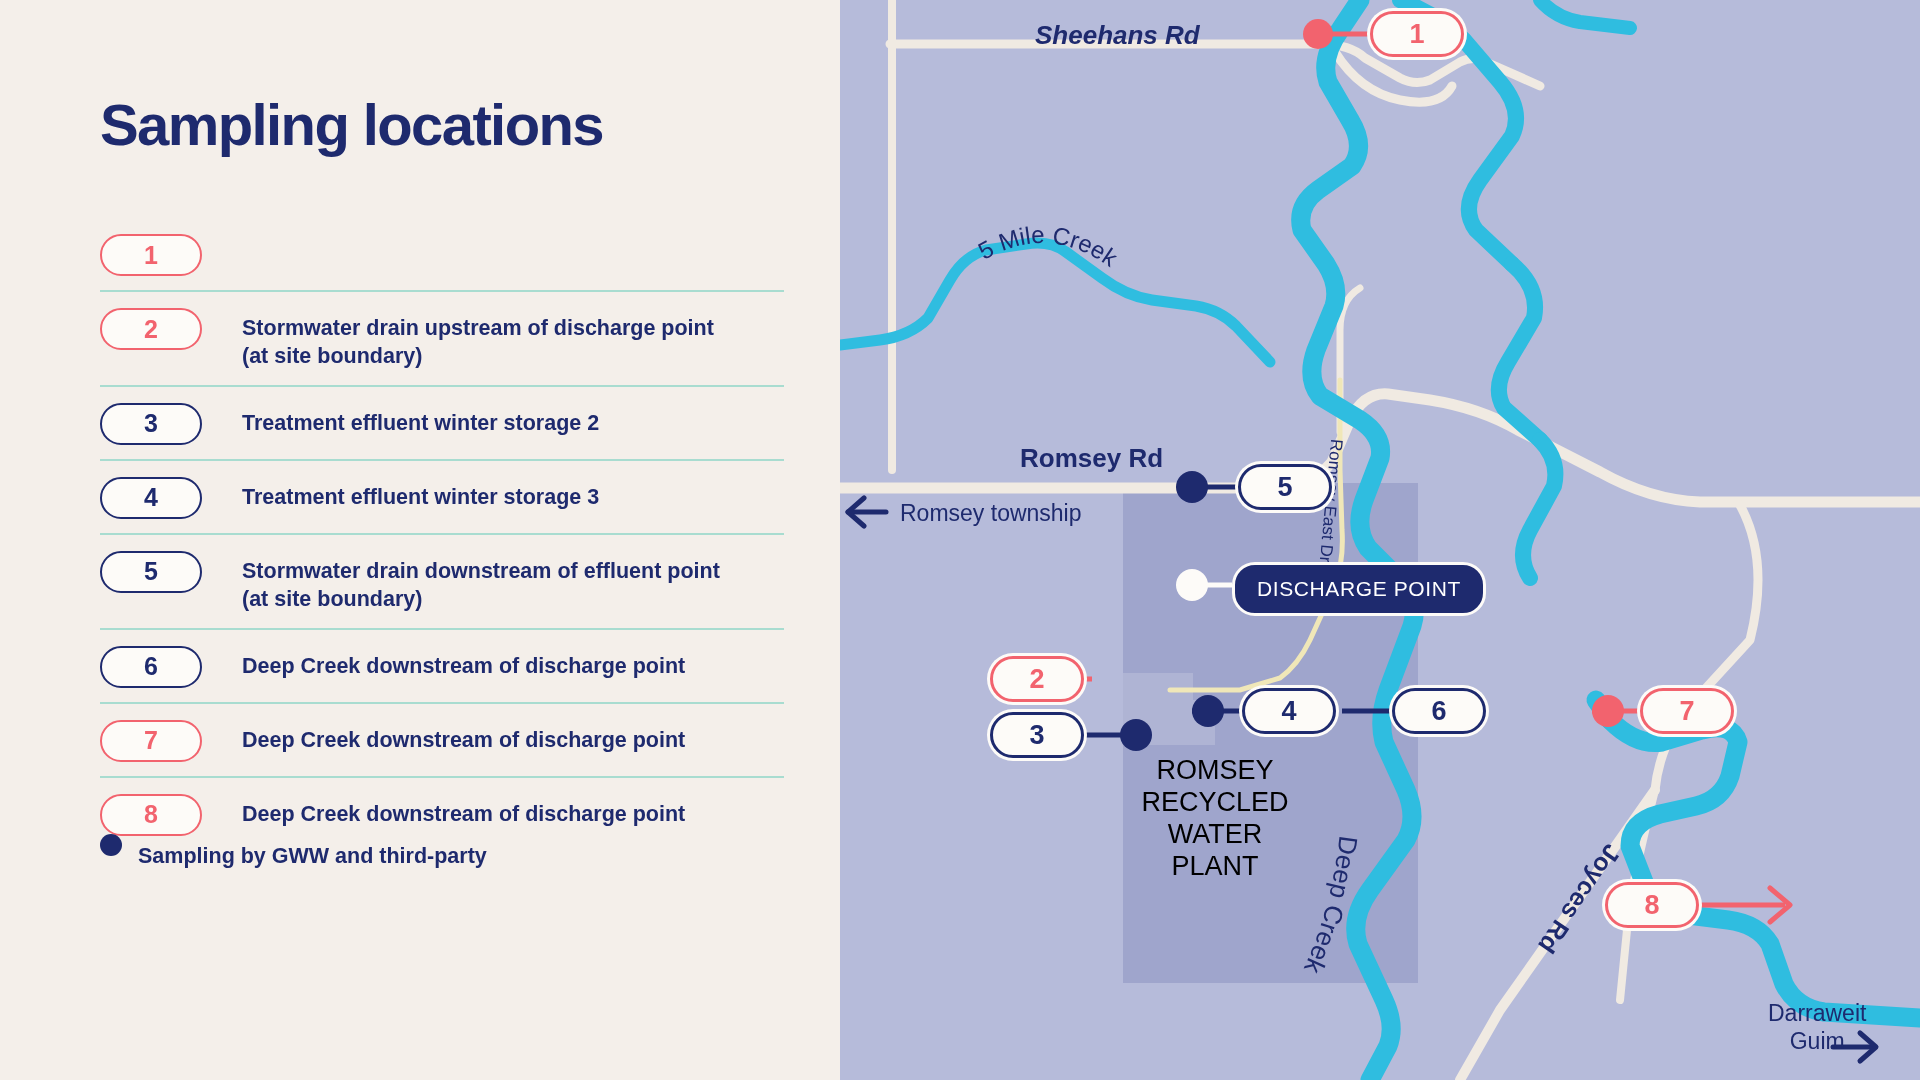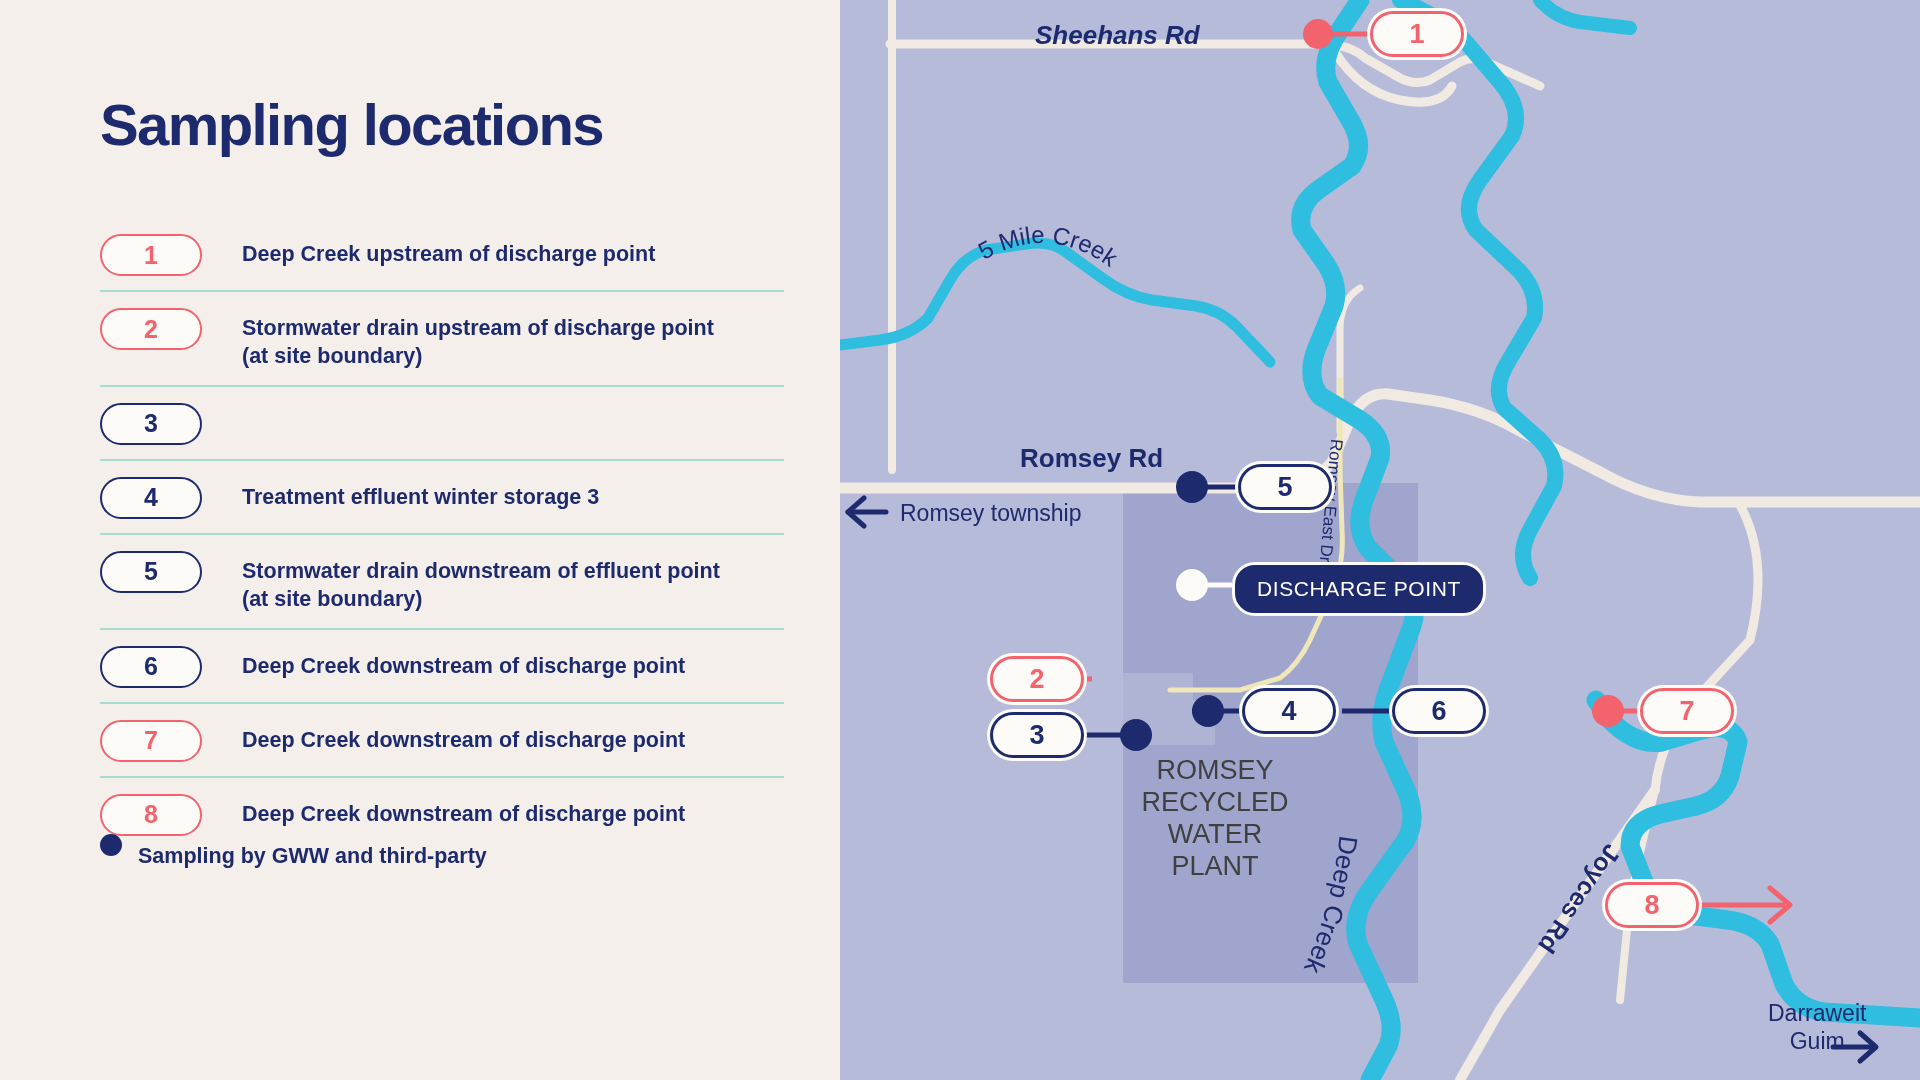--- a/index.html
+++ b/index.html
@@ -157,48 +157,48 @@
 
   .map-text {
     position: absolute;
     color: #1E2A6E;
     white-space: nowrap;
   }
   .road-label { font-size: 26px; font-weight: bold; }
   .plain-label { font-size: 23px; }
   .plant-label {
     position: absolute;
-    color: #404040;
+    color: #000000;
     font-size: 27px;
     line-height: 1.18;
     text-align: center;
     white-space: pre-line;
   }
 </style>
 </head>
 <body>
 
 <div id="root">
 
   <div id="left-panel">
 
     <h1 id="page-title">Sampling locations</h1>
 
     <div id="legend-list">
       <div class="legend-row">
         <span class="pill red">1</span>
-        <span class="legend-text">Deep Creek upstream of discharge point</span>
       </div>
       <div class="legend-row">
         <span class="pill red">2</span>
         <span class="legend-text">Stormwater drain upstream of discharge point
 (at site boundary)</span>
       </div>
       <div class="legend-row">
         <span class="pill">3</span>
+        <span class="legend-text">Treatment effluent winter storage 2</span>
       </div>
       <div class="legend-row">
         <span class="pill">4</span>
         <span class="legend-text">Treatment effluent winter storage 3</span>
       </div>
       <div class="legend-row">
         <span class="pill">5</span>
         <span class="legend-text">Stormwater drain downstream of effluent point
 (at site boundary)</span>
       </div>

